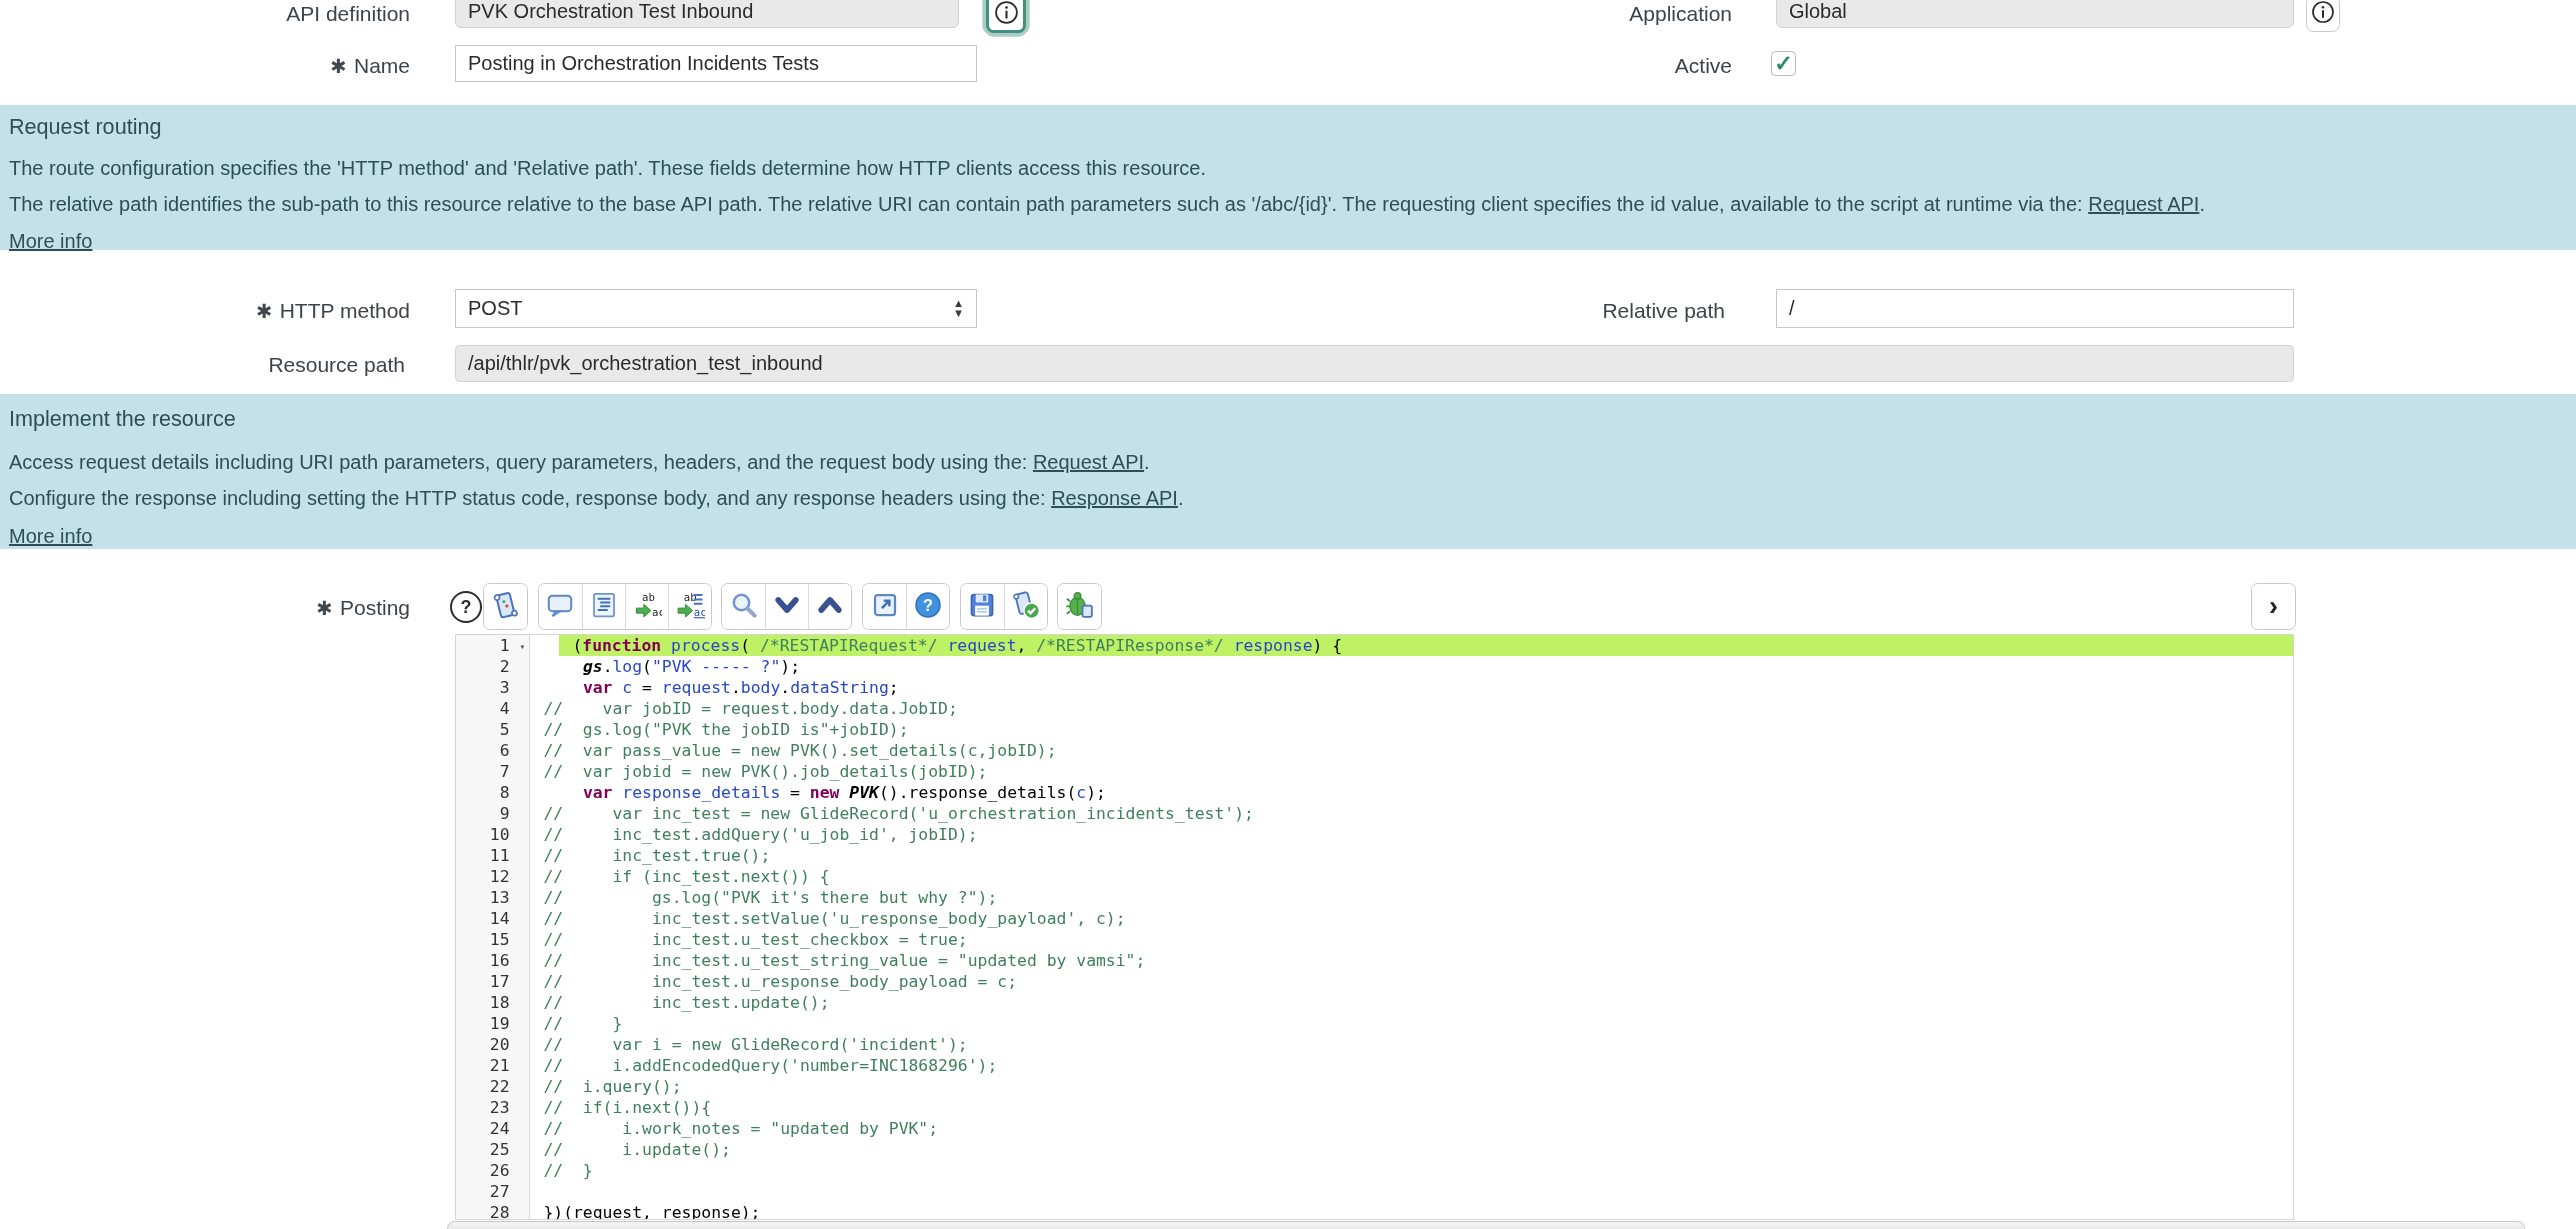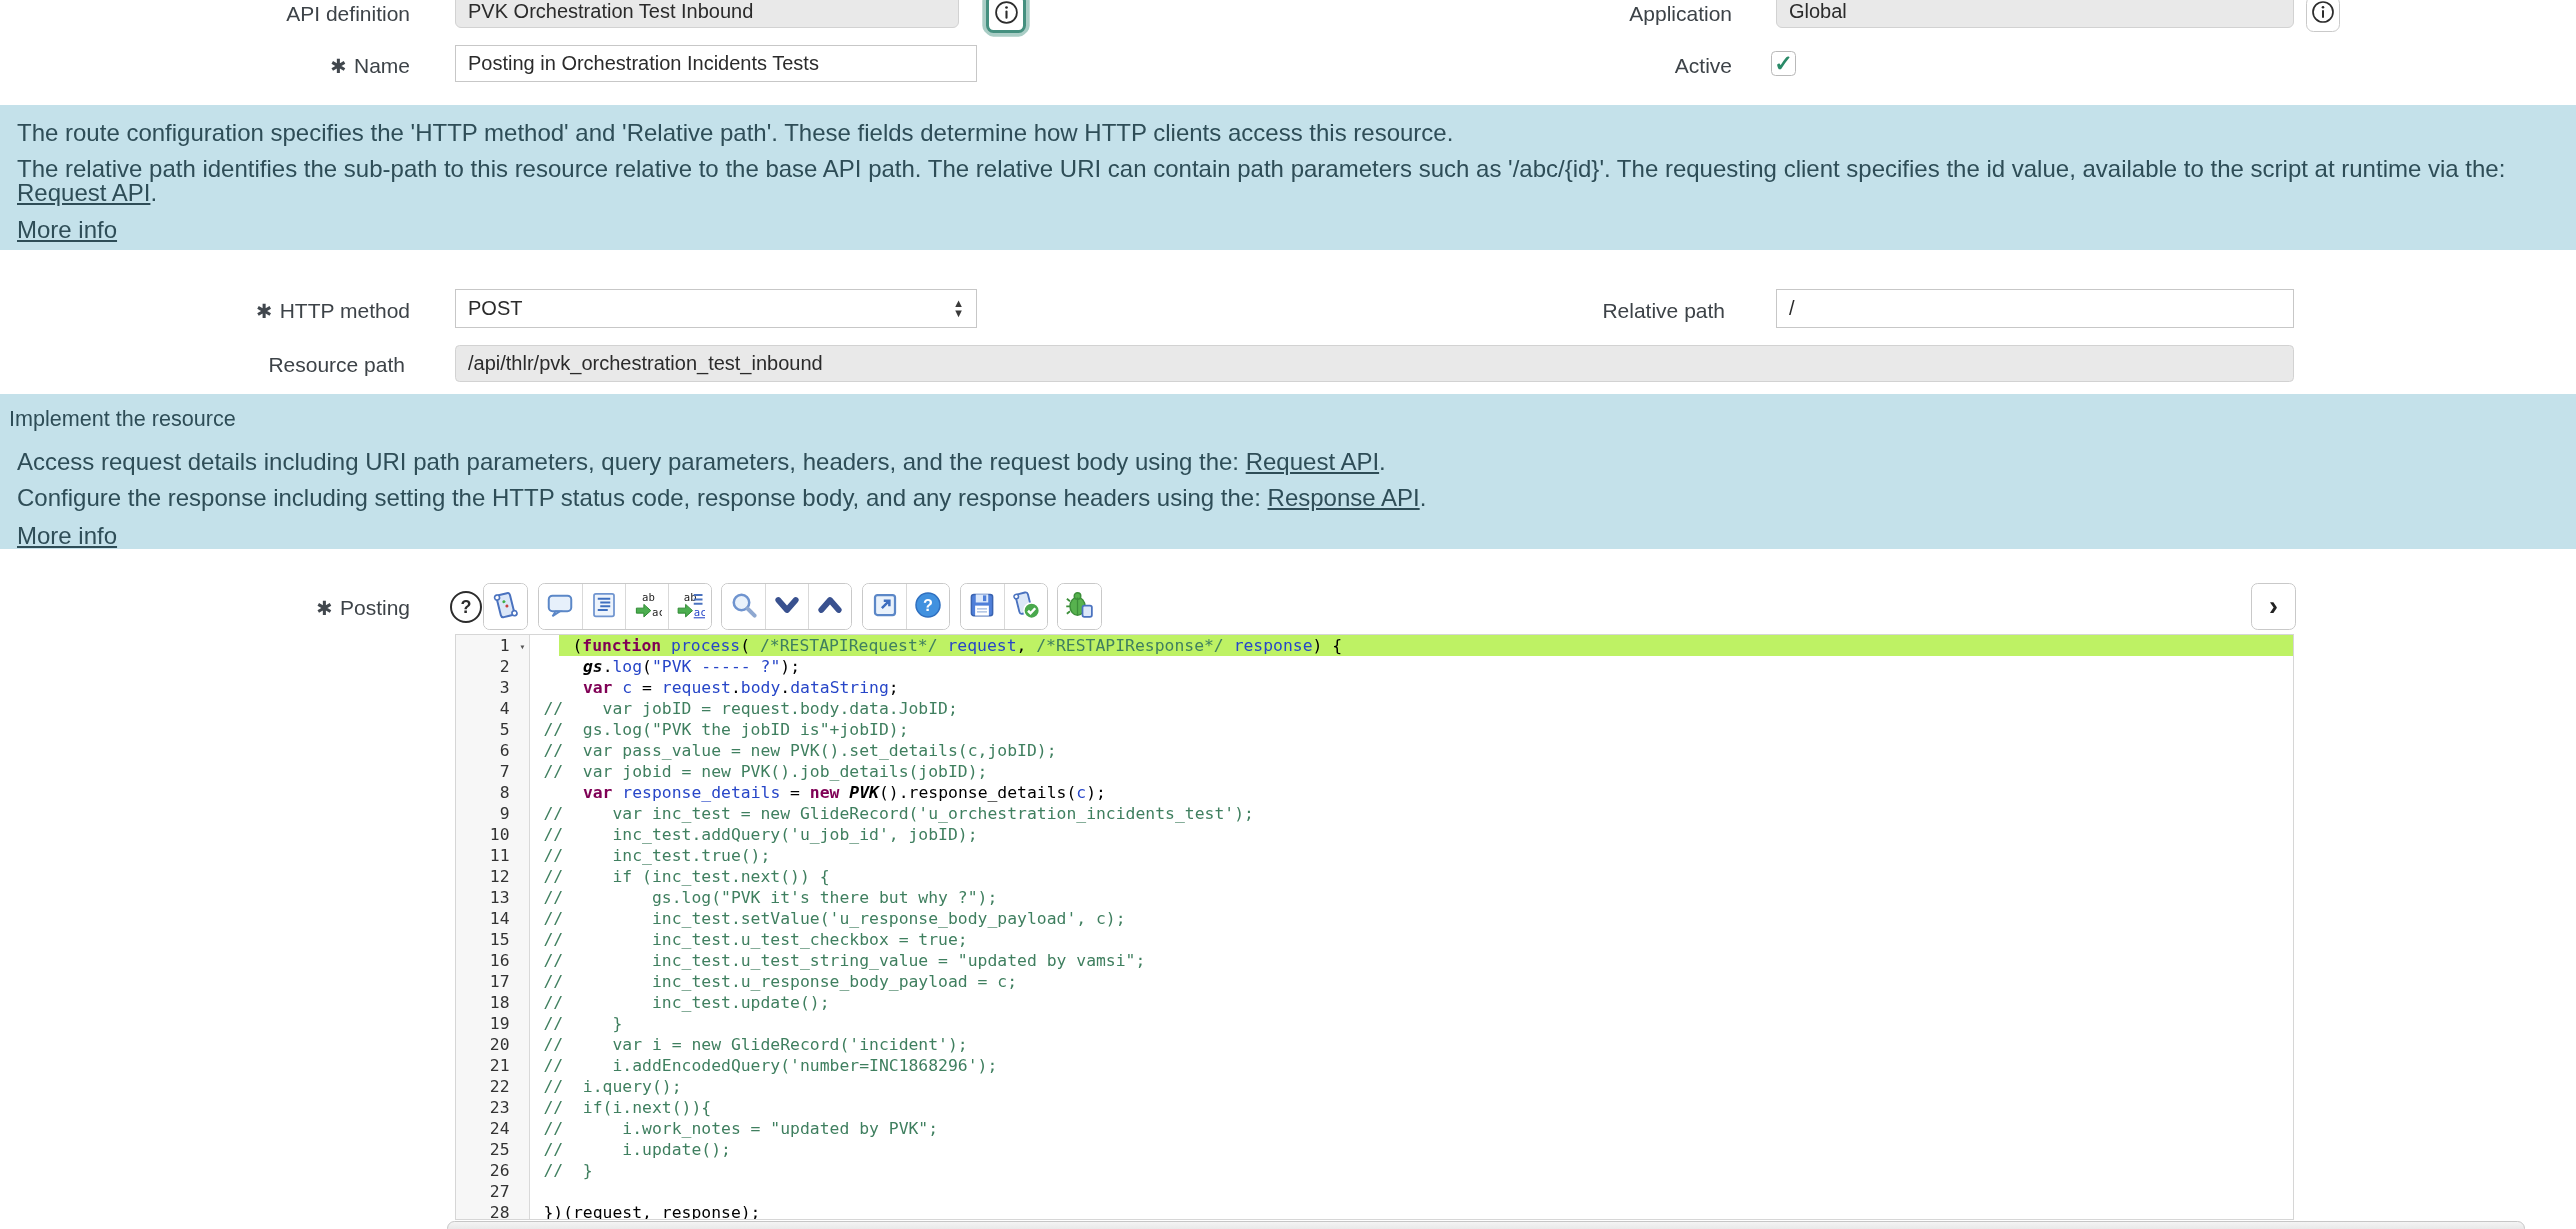--- a/index.html
+++ b/index.html
@@ -20,21 +20,21 @@
            display:flex;align-items:center;justify-content:center;cursor:pointer;}
   .infobtn.focused{border:3.7px solid #44907f;box-shadow:0 2.2px 0 1.5px #a9cdc5, 2.2px 0 0 1.5px #a9cdc5, -2.2px 0 0 1.5px #a9cdc5;}
   
   .checkbox{position:absolute;box-sizing:border-box;width:25px;height:25px;background:#fff;
             border:1.5px solid #b9b9b9;border-radius:4.5px;display:flex;align-items:center;justify-content:center;
             color:#2a8a68;font-size:22.3px;font-weight:bold;}
   
   .annotation{position:absolute;left:0;width:2576px;background:#c4e1ea;color:#2e4d57;box-sizing:border-box;
               padding:0 0 0 9px;}
   .annotation h2{margin:0;font-size:21.6px;font-weight:400;color:#2e4d57;}
-  .annotation p{margin:8px;font-size:24px;line-height:24px;}
+  .annotation p{margin:0;font-size:20px;line-height:24px;}
   .annotation a{color:#2e4d57;text-decoration:underline;cursor:pointer;}
   
   .helpcircle{position:absolute;width:28px;height:28px;border:2.2px solid #2c2c2c;border-radius:50%;
               display:flex;align-items:center;justify-content:center;font-size:18px;font-weight:bold;color:#2c2c2c;background:#fff;}
   .toolbar{position:absolute;display:flex;gap:9.7px;align-items:flex-end;}
   .tb-group{display:flex;border:0.7px solid #c9c9c9;border-radius:6.7px;background:#fff;overflow:hidden;}
   .tb-btn{width:43px;height:45px;display:flex;align-items:center;justify-content:center;background:#fff;
           border:none;border-left:0.7px solid #d9d9d9;cursor:pointer;padding:0;}
   .tb-btn:first-child{border-left:none;}
   .tb-btn svg{width:30px;height:30px;}
@@ -104,20 +104,21 @@
   </div>
 
   <div class="flabel" style="top:54px;right:844px;">
     <span>Active</span>
   </div>
   <div class="checkbox" style="left:1771px;top:51px;">
     <span>✓</span>
   </div>
 
   <div class="annotation" style="top:105px;height:145px;">
+    <h2 style="padding-top:9px;">Request routing</h2>
     <p style="margin-top:16.4px;"><span>The route configuration specifies the 'HTTP method' and 'Relative path'. These fields determine how HTTP clients access this resource.</span></p>
     <p style="margin-top:12px;"><span>The relative path identifies the sub-path to this resource relative to the base API path. The relative URI can contain path parameters such as '/abc/{id}'. The requesting client specifies the id value, available to the script at runtime via the: </span><a>Request API</a><span>.</span></p>
     <p style="margin-top:12.7px;"><a>More info</a></p>
   </div>
 
   <div class="flabel" style="top:299px;right:2166px;">
     <span class="ast">✱</span><span>HTTP method</span>
   </div>
   <div class="field ed selectbox" style="left:455px;top:289px;width:522px;height:39px;">
     <span>POST</span>

